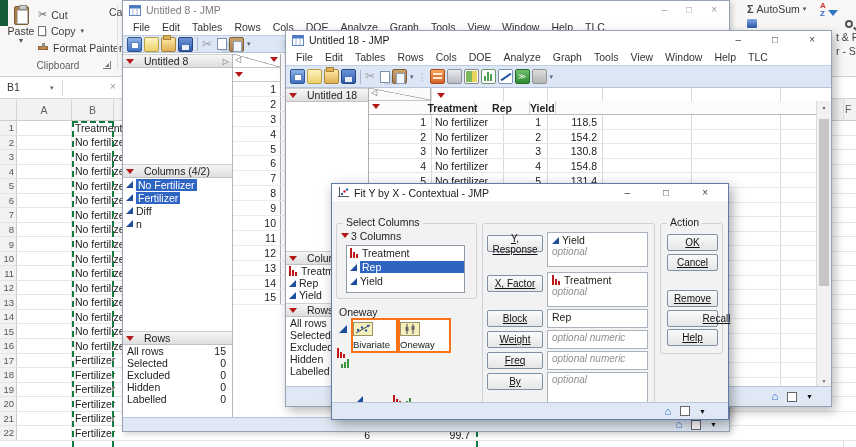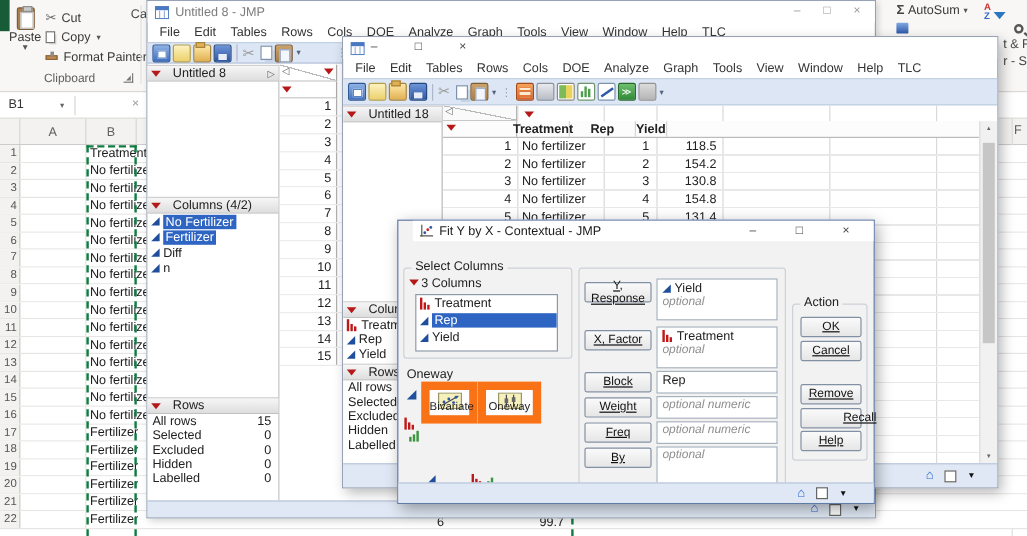--- a/index.html
+++ b/index.html
@@ -107,21 +107,21 @@
 
   
   .grp{position:absolute;border:1px solid #cdd2d8;border-radius:3px;}
   .grp>.lg{position:absolute;top:-8px;left:6px;background:#f2f2f2;padding:0 3px;white-space:nowrap;}
   .dbtn{position:absolute;height:17px;background:linear-gradient(#fafafa,#e6e6e6);border:1px solid #8290a3;
         border-radius:2px;font-size:10px;display:flex;align-items:center;justify-content:center;
         font-family:"Liberation Sans",sans-serif;color:#111;padding:0;text-decoration:underline;}
   .rbox{position:absolute;left:64px;right:6px;background:#fff;border:1px solid #a8b2bf;padding:1px 4px;overflow:hidden;}
   .rbox .val{display:flex;align-items:center;gap:3px;white-space:nowrap;}
   .rbox .ph{font-style:italic;color:#8f8f8f;font-size:10px;white-space:nowrap;}
-  .pcell{position:absolute;border:7px solid #f97316;background:#fdfdfd;text-align:center;}
+  .pcell{position:absolute;border:2px solid #f97316;background:#fdfdfd;text-align:left;}
   .pcell .pl{position:absolute;left:0;right:0;bottom:1px;font-size:9.5px;color:#222;}
   .lbx{position:absolute;background:#fff;border:1px solid #8e9aa8;overflow:hidden;}
   .lbx .citem{height:14px;}
 </style>
 </head>
 <body>
 
 <div class="screen" data-name="screen">
 
   <div class="abs xl-ribbon" data-name="excel-ribbon">
@@ -520,20 +520,21 @@
   </div>
 
   <div class="abs jwin" style="left:285px;top:30px;width:547px;height:377px;" data-name="jmp-window-untitled18">
     <div class="jtitle" data-name="untitled18-titlebar">
       <svg width="12" height="12" data-name="jmp-table-icon">
           <rect x="0.5" y="1.5" width="11" height="10" fill="#fff" stroke="#5b84c4"></rect>
           <rect x="0.5" y="1.5" width="11" height="3" fill="#4a79c4"></rect>
           <line x1="4" y1="5" x2="4" y2="11" stroke="#9db6d8"></line>
           <line x1="8" y1="5" x2="8" y2="11" stroke="#9db6d8"></line>
         </svg>
+      <span class="t" style="color:#1a1a1a;" data-name="window-title">Untitled 18 - JMP</span>
       <span class="wctl" style="margin-right:26px;" data-name="minimize-icon">–</span>
       <span class="wctl" style="margin-right:26px;" data-name="maximize-icon">□</span>
       <span class="wctl" style="margin-right:10px;" data-name="close-icon">×</span>
     </div>
     <div class="jmenu" data-name="untitled18-menubar" data-repeat="jmp18.menus">
       <span class="mi" data-name="menu-item">File</span>
         <span class="mi" data-name="menu-item">Edit</span>
         <span class="mi" data-name="menu-item">Tables</span>
         <span class="mi" data-name="menu-item">Rows</span>
         <span class="mi" data-name="menu-item">Cols</span>
@@ -703,21 +704,21 @@
       </div>
     </div>
     <div class="jstatus" style="height:20px;padding-right:18px;" data-name="untitled18-statusbar">
       <span class="homeg" data-name="home-icon">⌂</span>
       <span class="cbx" data-name="status-checkbox"></span>
       <span class="ddv" data-name="status-dropdown-icon">▼</span>
     </div>
   </div>
 
   <div class="abs" style="left:331px;top:183px;width:398px;height:237px;background:#f2f2f2;border:1px solid #5f7ca8;box-shadow:3px 4px 12px rgba(0,0,0,.35);" data-name="fit-y-by-x-dialog">
-    <div class="jtitle" style="height:17px;margin-left:12px;" data-name="dialog-titlebar">
+    <div class="jtitle" style="height:17px;" data-name="dialog-titlebar">
       <svg width="11" height="11" data-name="fit-y-by-x-icon">
           <line x1="1.5" y1="0" x2="1.5" y2="10" stroke="#555"></line>
           <line x1="0" y1="9.5" x2="11" y2="9.5" stroke="#555"></line>
           <circle cx="4" cy="7" r="1.2" fill="#2d57a8"></circle>
           <circle cx="6.5" cy="4.5" r="1.2" fill="#c22"></circle>
           <circle cx="9" cy="2.5" r="1.2" fill="#2d57a8"></circle>
         </svg>
       <span class="t" style="color:#1a1a1a;" data-name="dialog-title">Fit Y by X - Contextual - JMP</span>
       <span class="wctl" style="margin-right:28px;" data-name="minimize-icon">–</span>
       <span class="wctl" style="margin-right:28px;" data-name="maximize-icon">□</span>
@@ -819,21 +820,21 @@
       <div class="rbox" style="top:127px;height:19px;" data-name="freq-dropzone">
         <div class="ph" data-name="role-placeholder">optional numeric</div>
       </div>
 
       <button class="dbtn" style="left:4px;top:149px;width:56px;" data-name="by-button">By</button>
       <div class="rbox" style="top:148px;height:34px;" data-name="by-dropzone">
         <div class="ph" data-name="role-placeholder">optional</div>
       </div>
     </div>
 
-    <div class="grp" style="left:328px;top:39px;width:63px;height:131px;margin-top:30px;" data-name="action-group">
+    <div class="grp" style="left:328px;top:39px;width:63px;height:131px;" data-name="action-group">
       <span class="lg" data-name="action-legend">Action</span>
       <div data-repeat="dialog.action.primary">
         <button class="dbtn actA" data-name="action-button">OK</button>
           <button class="dbtn actA" data-name="action-button">Cancel</button>
       </div>
       <div data-repeat="dialog.action.secondary">
         <button class="dbtn actB" data-name="action-button">Remove</button>
           <button class="dbtn actB" data-name="action-button">Recall</button>
           <button class="dbtn actB" data-name="action-button">Help</button>
       </div>

